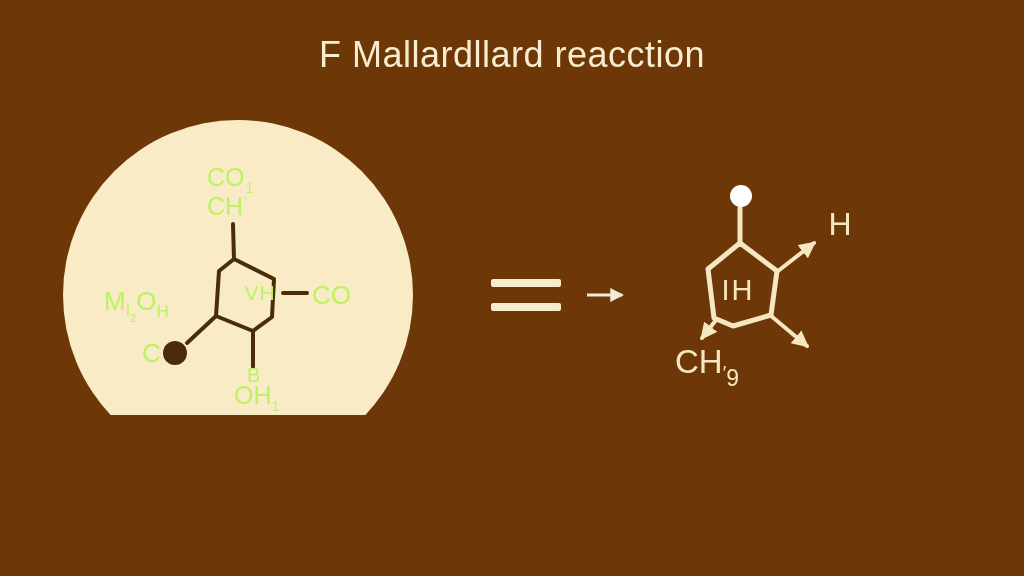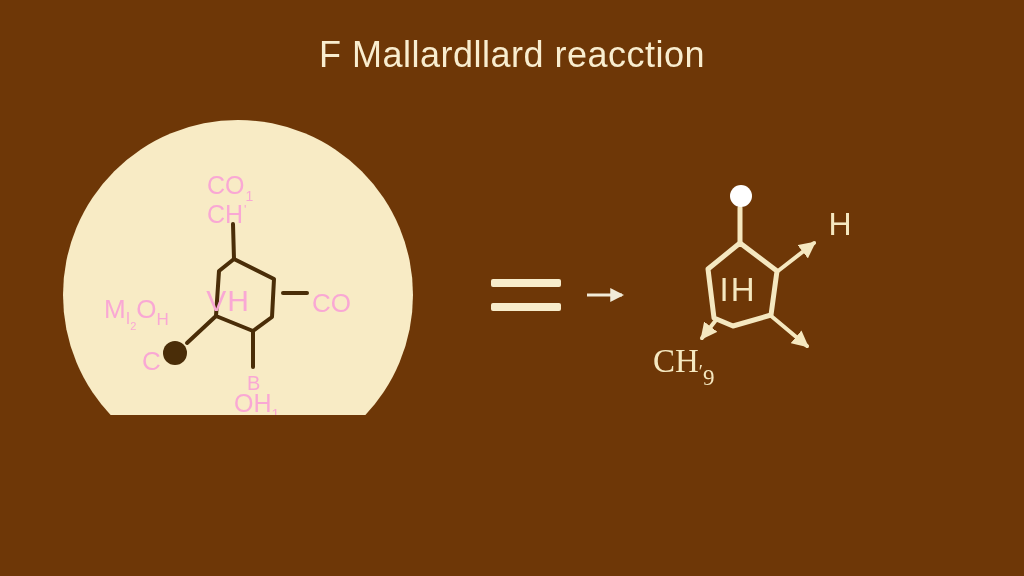--- a/index.html
+++ b/index.html
@@ -11,41 +11,41 @@
   .abs{position:absolute;}
   .title{
     left:0;right:0;top:34px;text-align:center;
     color:#F9EDCF;font-size:36px;letter-spacing:.5px;font-weight:400;
   }
   .disc{
     left:63px;top:120px;width:350px;height:350px;border-radius:50%;
     background:#F8EBC5;
   }
   .lineart{left:0;top:0;width:1024px;height:576px;pointer-events:none;}
-  .dk{color:#f9a8d4;margin-top:8px;}
+  .dk{color:#bef264;}
   .cr{color:#F5E8C0;}
   .ctr{transform:translate(-50%,-50%);white-space:nowrap;}
   
   .topgrp{left:207px;top:165px;line-height:25px;font-size:25px;}
   .topgrp .sub1{font-size:14px;position:relative;top:7px;left:1px;}
   .topgrp .prime{font-size:13px;position:relative;top:-9px;left:1px;}
-  .vh{left:228px;top:293px;font-size:30px;letter-spacing:1px;}
+  .vh{left:260px;top:293px;font-size:21px;letter-spacing:1px;}
   .co-right{left:312px;top:280px;font-size:26px;}
   .mgrp{left:104px;top:286px;font-size:26px;white-space:nowrap;}
   .mgrp .s1{font-size:16px;position:relative;top:6px;}
   .mgrp .s2{font-size:11px;position:relative;top:12px;}
   .mgrp .s3{font-size:17px;position:relative;top:7px;}
   .c-label{left:142px;top:338px;font-size:26px;}
   .bgrp{left:234px;top:365px;font-size:25px;line-height:20px;white-space:nowrap;}
   .bgrp .b{font-size:20px;margin-left:13px;}
   .bgrp .s{font-size:14px;position:relative;top:7px;}
   
-  .ih{left:738px;top:290px;font-size:33px;letter-spacing:2px;}
+  .ih{left:738px;top:290px;font-size:29px;letter-spacing:2px;}
   .h-label{left:840px;top:224px;font-size:32px;}
-  .chgrp{left:653px;top:343px;font-size:33px;white-space:nowrap;font-family:Liberation Serif, serif;}
+  .chgrp{left:675px;top:343px;font-size:33px;white-space:nowrap;}
   .chgrp .pr{font-size:19px;position:relative;top:6px;}
   .chgrp .s{font-size:23px;position:relative;top:13px;}
   .dshgrp{left:818px;top:345px;font-size:33px;white-space:nowrap;}
   .dshgrp .sp{display:inline-block;width:14px;}
   .dshgrp .s{font-size:23px;position:relative;top:14px;}
 </style>
 </head>
 <body>
 
 <div class="stage">

